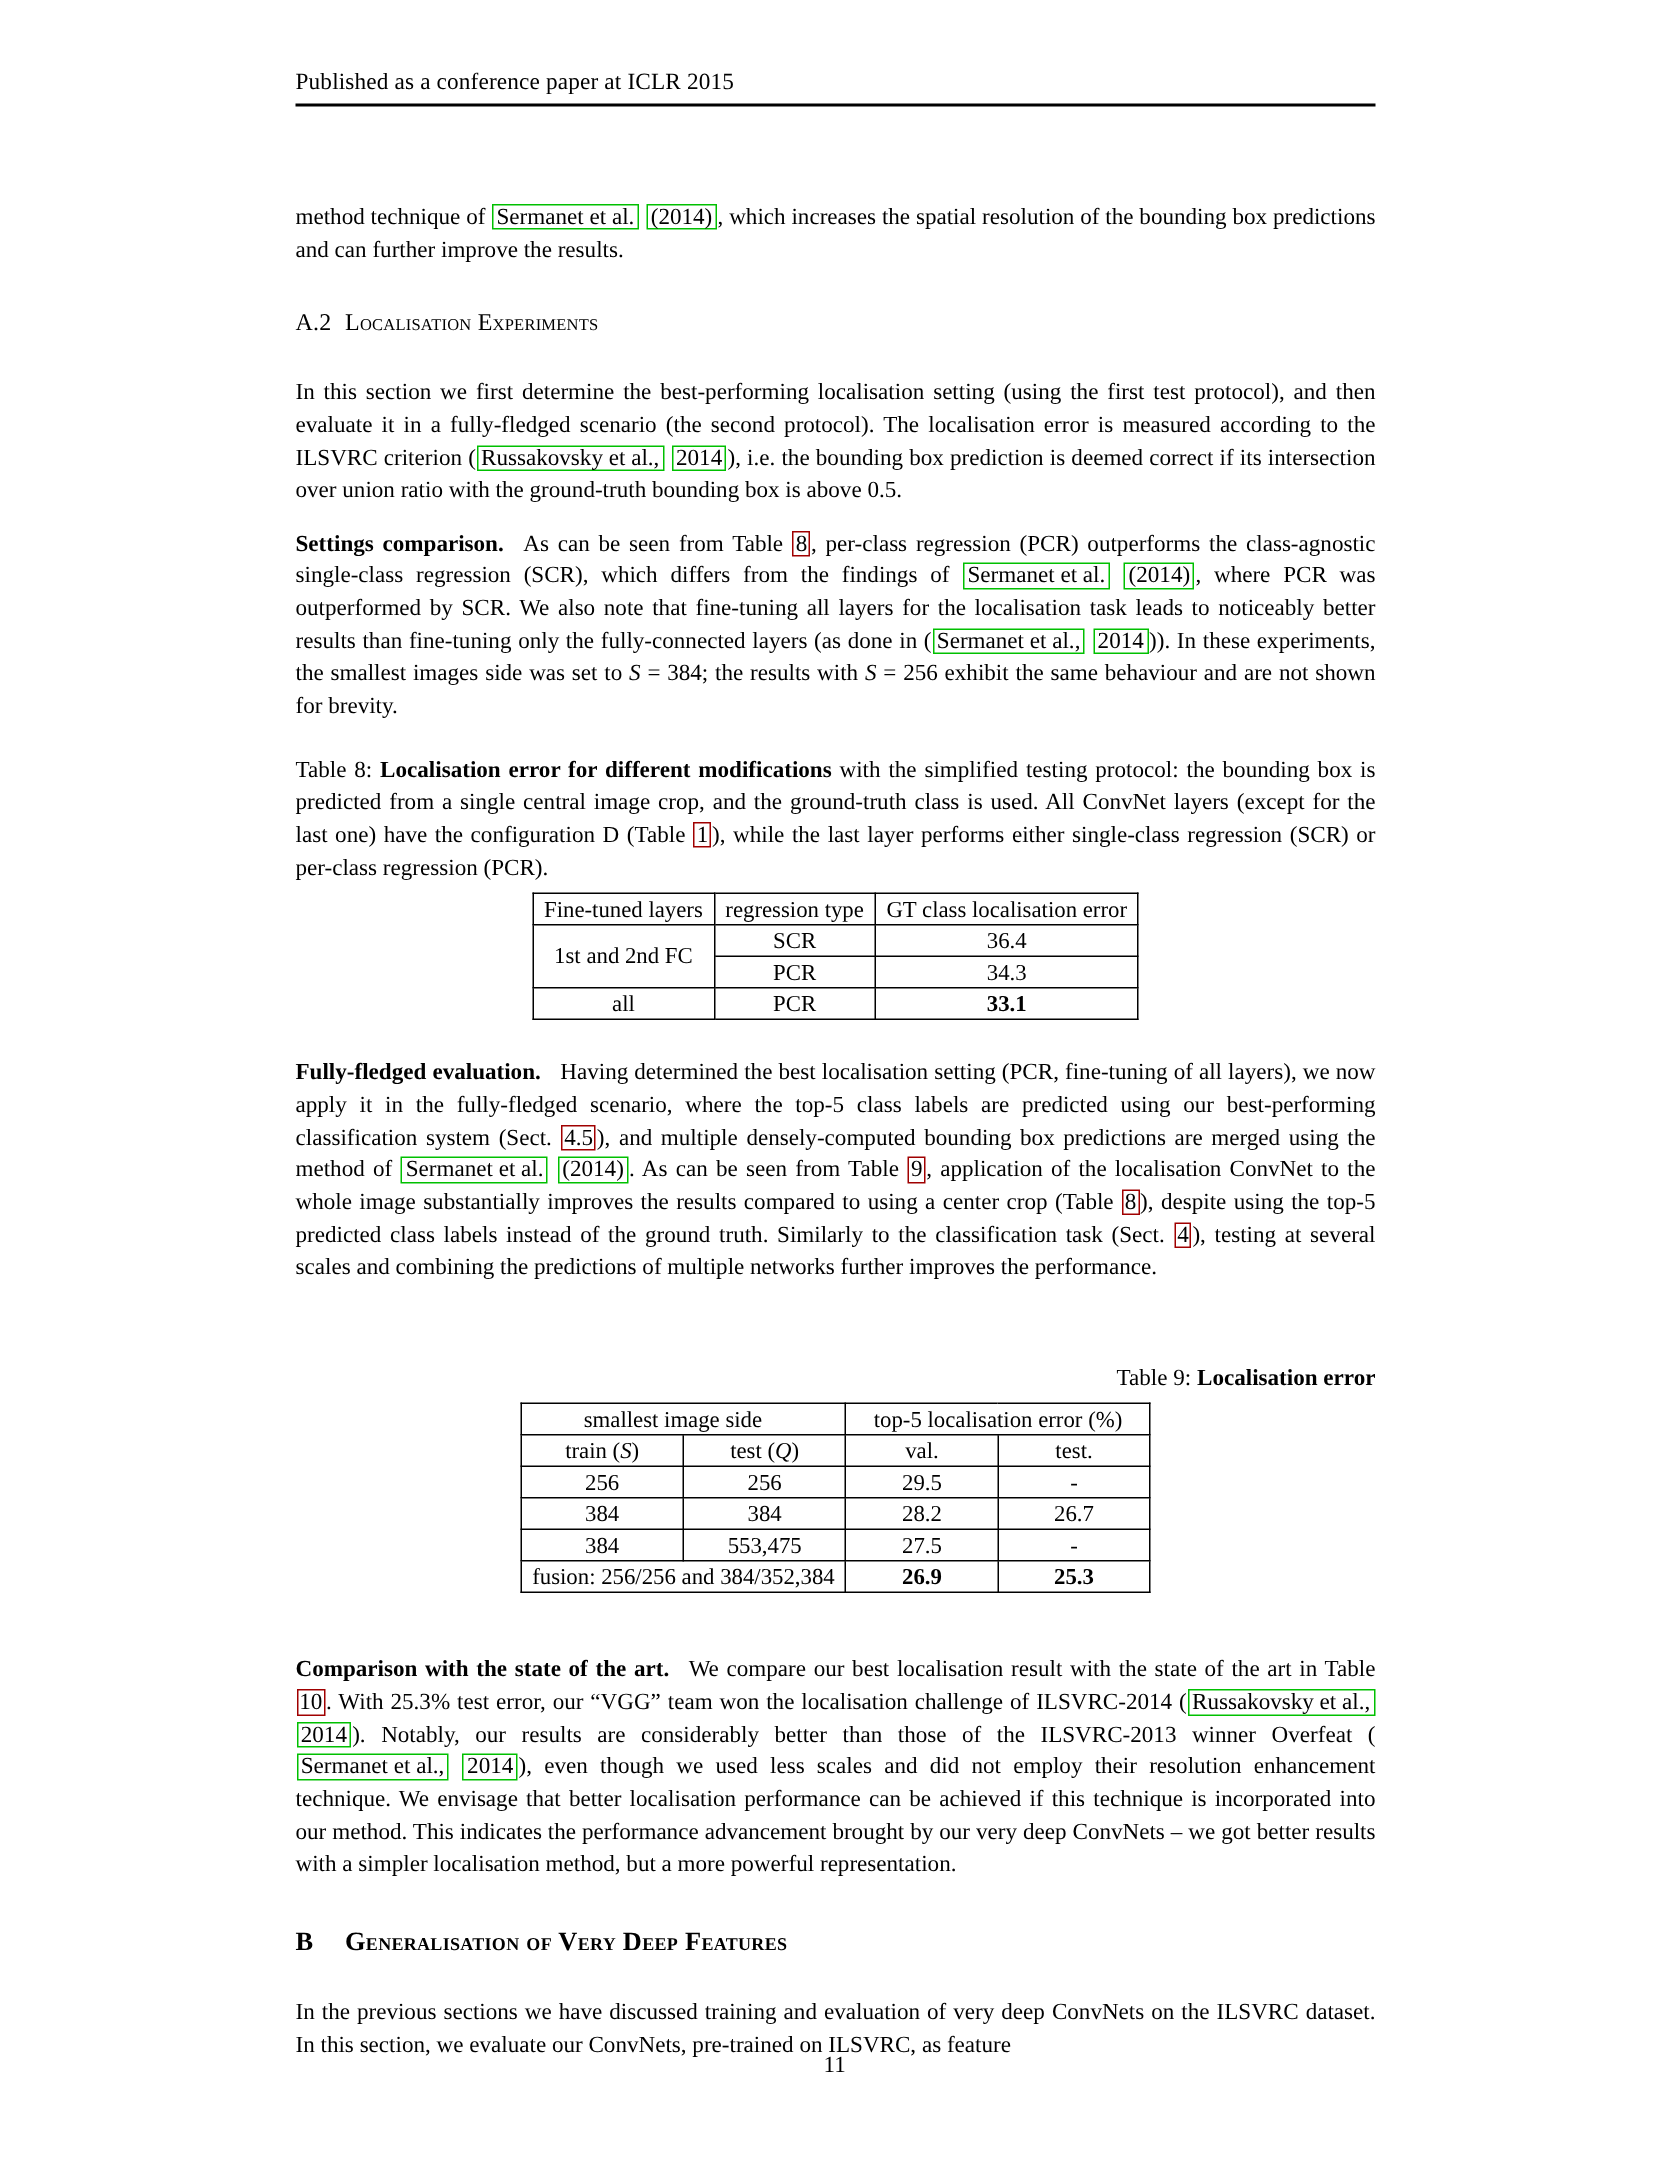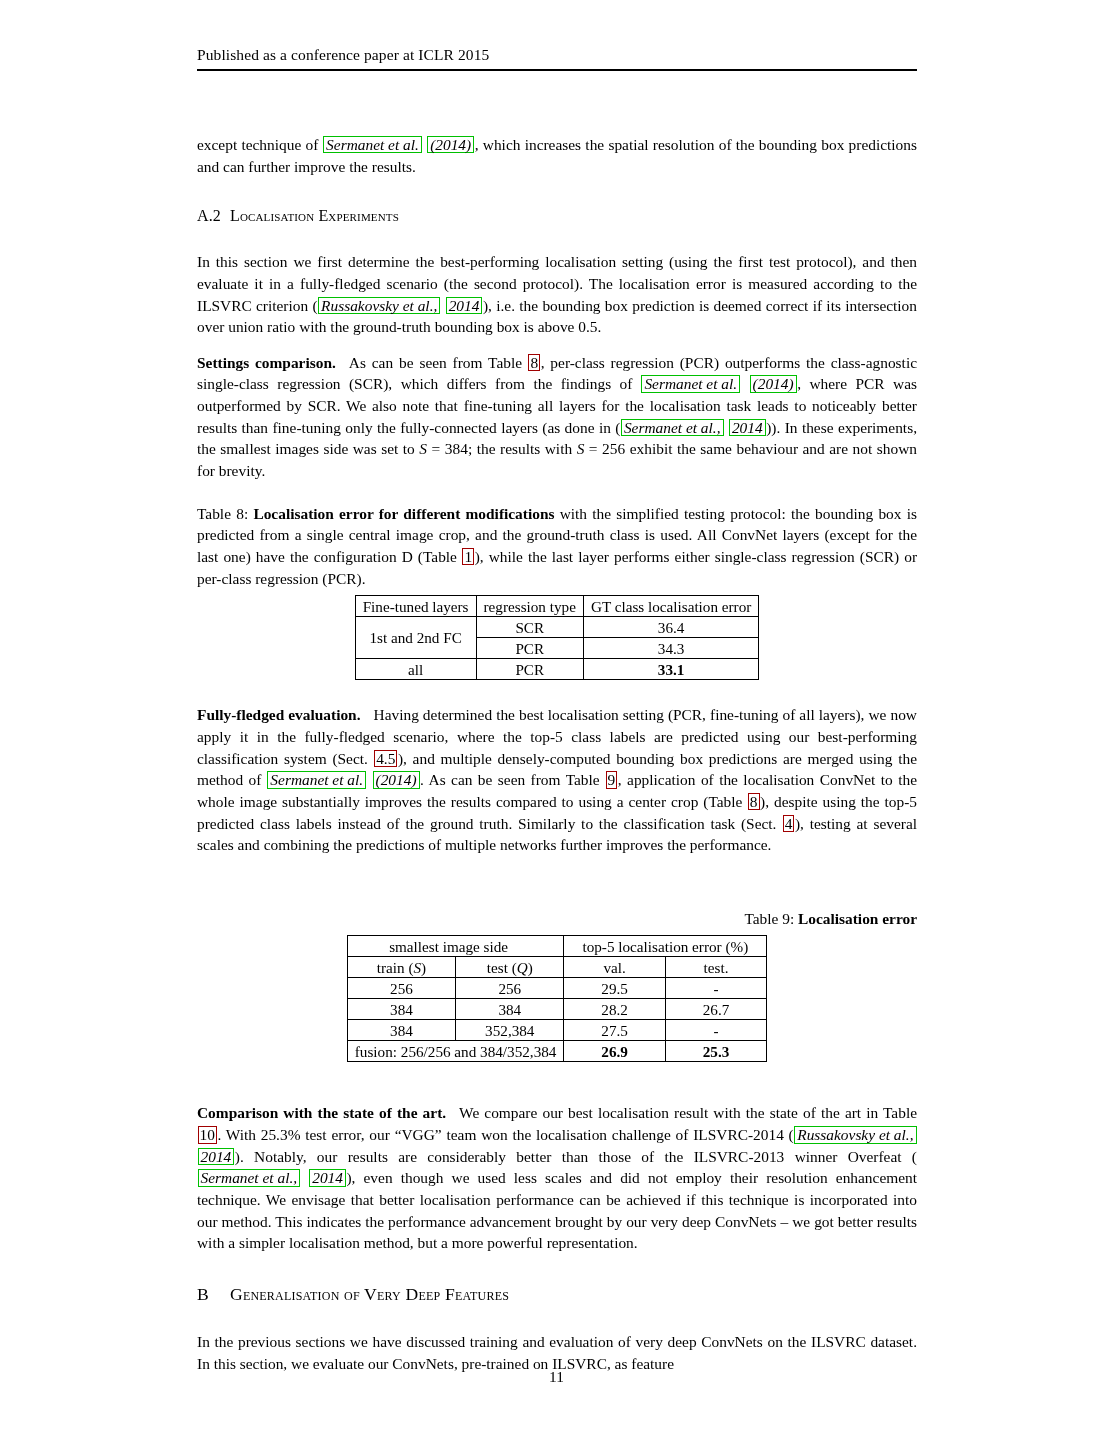--- a/index.html
+++ b/index.html
@@ -61,21 +61,21 @@
     font-variant: small-caps;
     letter-spacing: 0.15px;
   }
   h2.section .secnum {
     font-variant: normal;
     display: inline-block;
     width: 33px;
   }
   h2.bigsection {
     font-size: 17.6px;
-    font-weight: normal;
+    font-weight: bold;
     margin: 0;
     font-variant: small-caps;
     letter-spacing: 0.2px;
   }
   h2.bigsection .secnum {
     font-variant: normal;
     display: inline-block;
     width: 33px;
   }
   .sec-gap-top { height: 30px; }
@@ -83,21 +83,20 @@
 
   
   .runin { font-weight: bold; }
   .runin-space { display: inline-block; width: 13px; }
   .cite {
     border: 1.6px solid #00c000;
     padding: 0 2px;
     margin: 0 0.5px;
     line-height: 1;
     display: inline-block;
-    font-style: italic;
   }
   .ref {
     border: 1.6px solid #a00000;
     padding: 0 1px;
     margin: 0 0.5px;
     line-height: 1;
     display: inline-block;
   }
   .math {
     font-family: "Liberation Serif", "DejaVu Serif", serif;
@@ -163,21 +162,21 @@
 <body>
 
 <div class="page">
   <div class="content">
 
     <div class="runhead">Published as a conference paper at ICLR 2015</div>
     <div class="runrule"></div>
 
     <div class="gap-after-header"></div>
 
-    <p class="body"><span>except technique of </span><span class="cite">Sermanet et al.</span> <span class="cite">(2014)</span><span>, which increases the spatial resolution of the bounding box predictions and can further improve the results.</span></p>
+    <p class="body"><span>method technique of </span><span class="cite">Sermanet et al.</span> <span class="cite">(2014)</span><span>, which increases the spatial resolution of the bounding box predictions and can further improve the results.</span></p>
 
     <div class="sec-gap-top"></div>
 
     <h2 class="section"><span class="secnum">A.2</span><span>Localisation Experiments</span></h2>
 
     <div class="sec-gap-bot"></div>
 
     <p class="body"><span>In this section we first determine the best-performing localisation setting (using the first test protocol), and then evaluate it in a fully-fledged scenario (the second protocol). The localisation error is measured according to the ILSVRC criterion (</span><span class="cite">Russakovsky et al.,</span> <span class="cite">2014</span><span>), i.e. the bounding box prediction is deemed correct if its intersection over union ratio with the ground-truth bounding box is above 0.5.</span></p>
 
     <div class="para-gap"></div>
@@ -246,21 +245,21 @@
             <td>-</td>
           </tr>
           <tr>
             <td>384</td>
             <td>384</td>
             <td>28.2</td>
             <td>26.7</td>
           </tr>
           <tr class="lastdata">
             <td>384</td>
-            <td>352,384</td>
+            <td>553,475</td>
             <td>27.5</td>
             <td>-</td>
           </tr>
           <tr class="fusion">
             <td colspan="2">fusion: 256/256 and 384/352,384</td>
             <td class="bold">26.9</td>
             <td class="bold">25.3</td>
           </tr>
         </tbody>
       </table>

